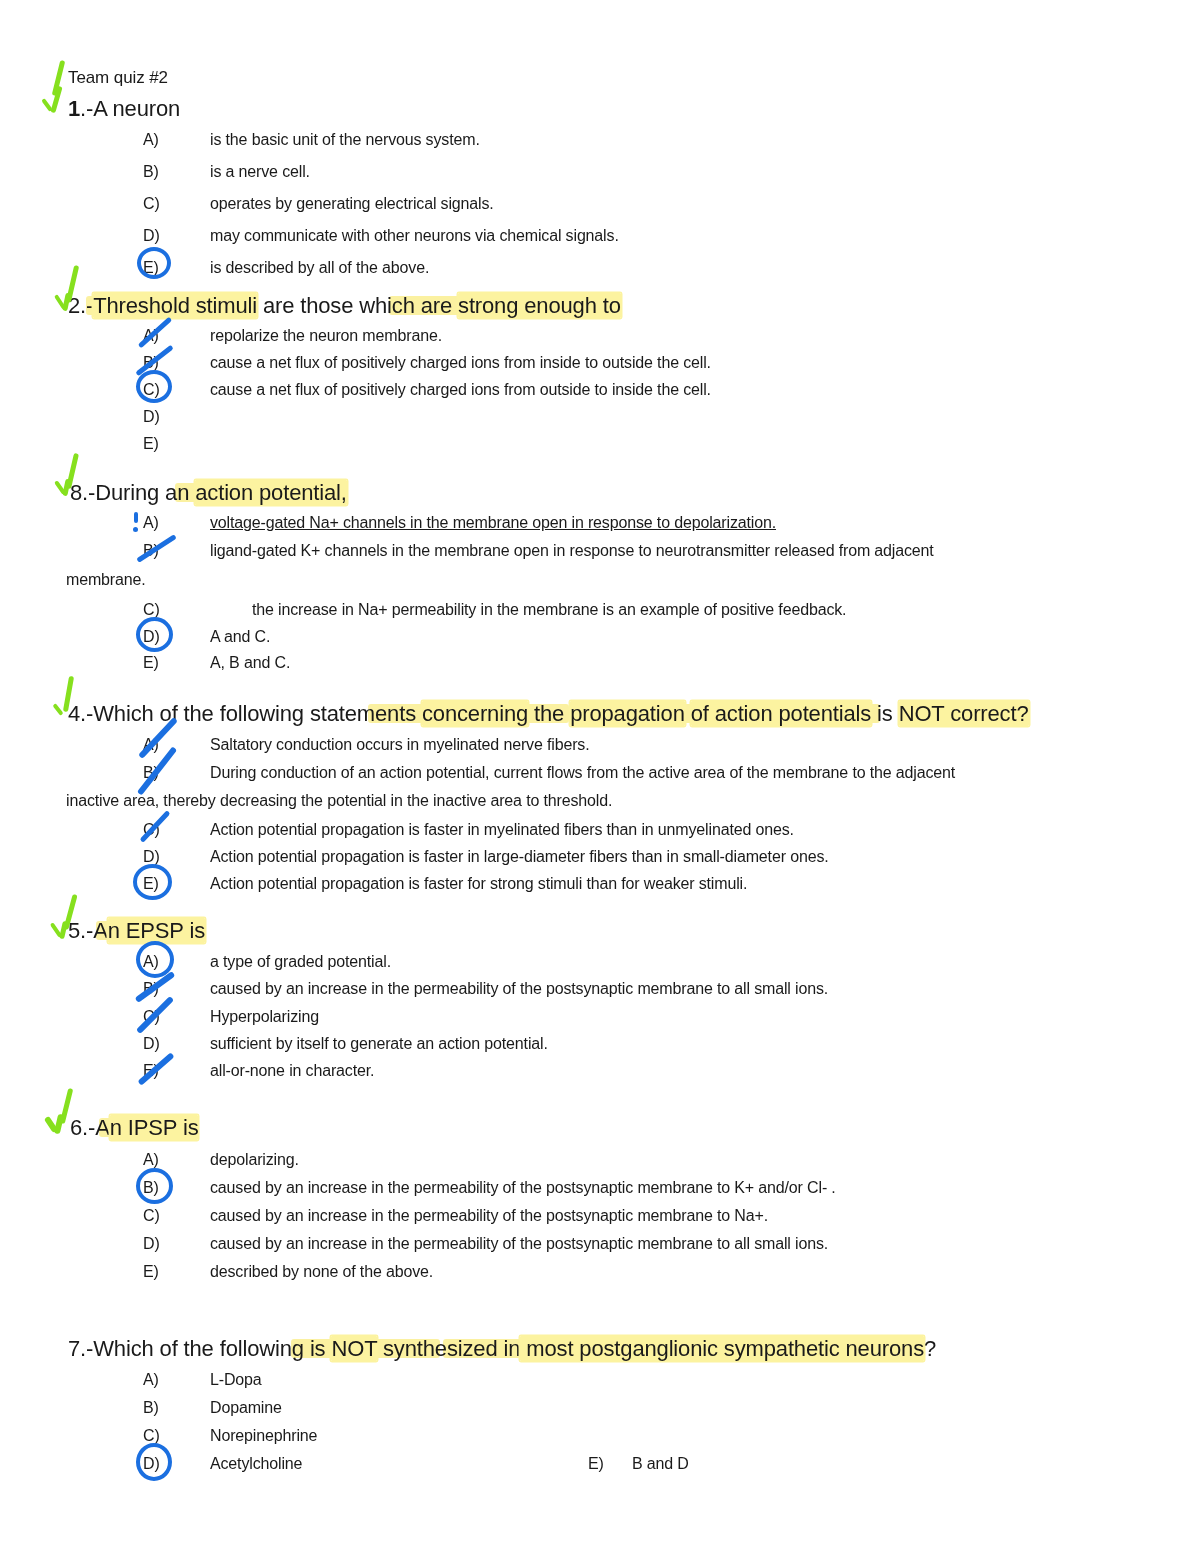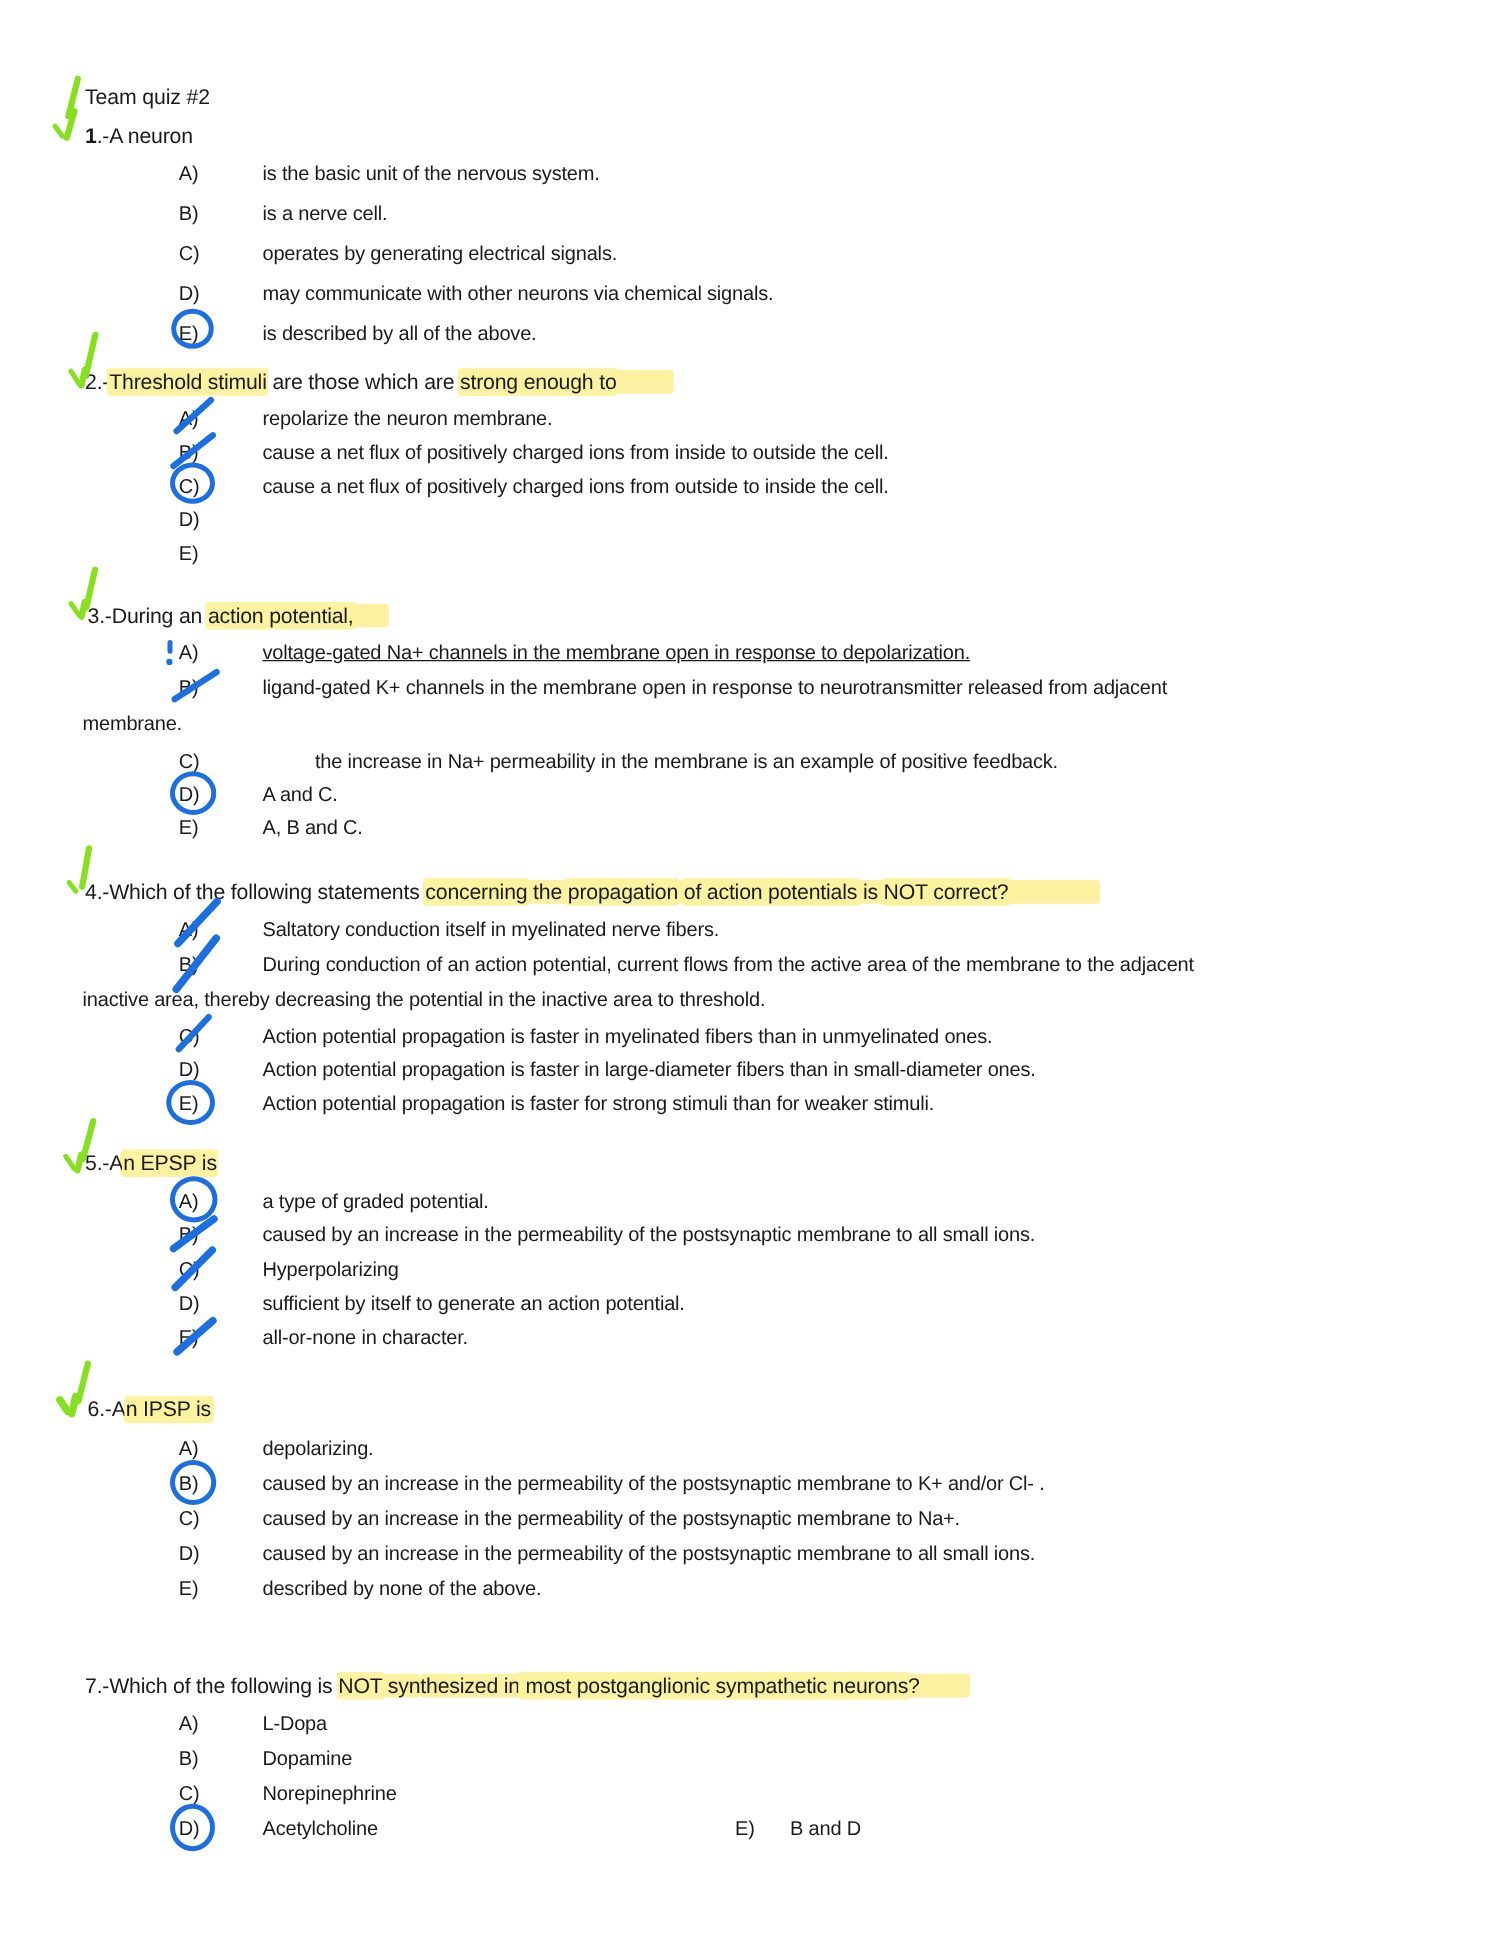--- a/index.html
+++ b/index.html
@@ -26,21 +26,21 @@
   .doc-title {
     position: absolute;
     left: 68px;
     top: 68px;
     font-size: 17px;
     letter-spacing: -0.1px;
     white-space: nowrap;
   }
   .q-stem {
     position: absolute;
-    font-size: 17px;
+    font-size: 22px;
     letter-spacing: -0.15px;
     white-space: nowrap;
     line-height: 20px;
   }
   .q-num { font-weight: bold; }
   .opt-label {
     position: absolute;
     font-size: 16px;
     letter-spacing: -0.1px;
     white-space: nowrap;
@@ -159,21 +159,21 @@
   <div class="opt-text" style="left:210px; top:354px;">cause a net flux of positively charged ions from inside to outside the cell.</div>
 
   <div class="opt-label" style="left:143px; top:381px;">C)</div>
   <div class="opt-text" style="left:210px; top:381px;">cause a net flux of positively charged ions from outside to inside the cell.</div>
 
   <div class="opt-label" style="left:143px; top:408px;">D)</div>
 
   <div class="opt-label" style="left:143px; top:435px;">E)</div>
 
   <div class="q-stem" style="left:70px; top:483px;">
-    <span>3.-During an </span><span class="hl">action potential,</span>
+    <span>8.-During an </span><span class="hl">action potential,</span>
   </div>
 
   <div class="opt-label" style="left:143px; top:514px;">A)</div>
   <div class="opt-text" style="left:210px; top:514px;text-decoration:underline;">voltage-gated Na+ channels in the membrane open in response to depolarization.</div>
 
   <div class="opt-label" style="left:143px; top:542px;">B)</div>
   <div class="opt-text" style="left:210px; top:542px;">ligand-gated K+ channels in the membrane open in response to neurotransmitter released from adjacent</div>
   <div class="wrap-line" style="top:571px;">membrane.</div>
 
   <div class="opt-label" style="left:143px; top:601px;">C)</div>
@@ -183,21 +183,21 @@
   <div class="opt-text" style="left:210px; top:628px;">A and C.</div>
 
   <div class="opt-label" style="left:143px; top:654px;">E)</div>
   <div class="opt-text" style="left:210px; top:654px;">A, B and C.</div>
 
   <div class="q-stem" style="left:68px; top:704px;">
     <span>4.-Which of the following statements </span><span class="hl">concerning</span><span> the </span><span class="hl">propagation</span><span> </span><span class="hl">of action potentials</span><span> is </span><span class="hl">NOT correct?</span>
   </div>
 
   <div class="opt-label" style="left:143px; top:736px;">A)</div>
-  <div class="opt-text" style="left:210px; top:736px;">Saltatory conduction itself in myelinated nerve fibers.</div>
+  <div class="opt-text" style="left:210px; top:736px;">Saltatory conduction occurs in myelinated nerve fibers.</div>
 
   <div class="opt-label" style="left:143px; top:764px;">B)</div>
   <div class="opt-text" style="left:210px; top:764px;">During conduction of an action potential, current flows from the active area of the membrane to the adjacent</div>
   <div class="wrap-line" style="top:792px;">inactive area, thereby decreasing the potential in the inactive area to threshold.</div>
 
   <div class="opt-label" style="left:143px; top:821px;">C)</div>
   <div class="opt-text" style="left:210px; top:821px;">Action potential propagation is faster in myelinated fibers than in unmyelinated ones.</div>
 
   <div class="opt-label" style="left:143px; top:848px;">D)</div>
   <div class="opt-text" style="left:210px; top:848px;">Action potential propagation is faster in large-diameter fibers than in small-diameter ones.</div>

